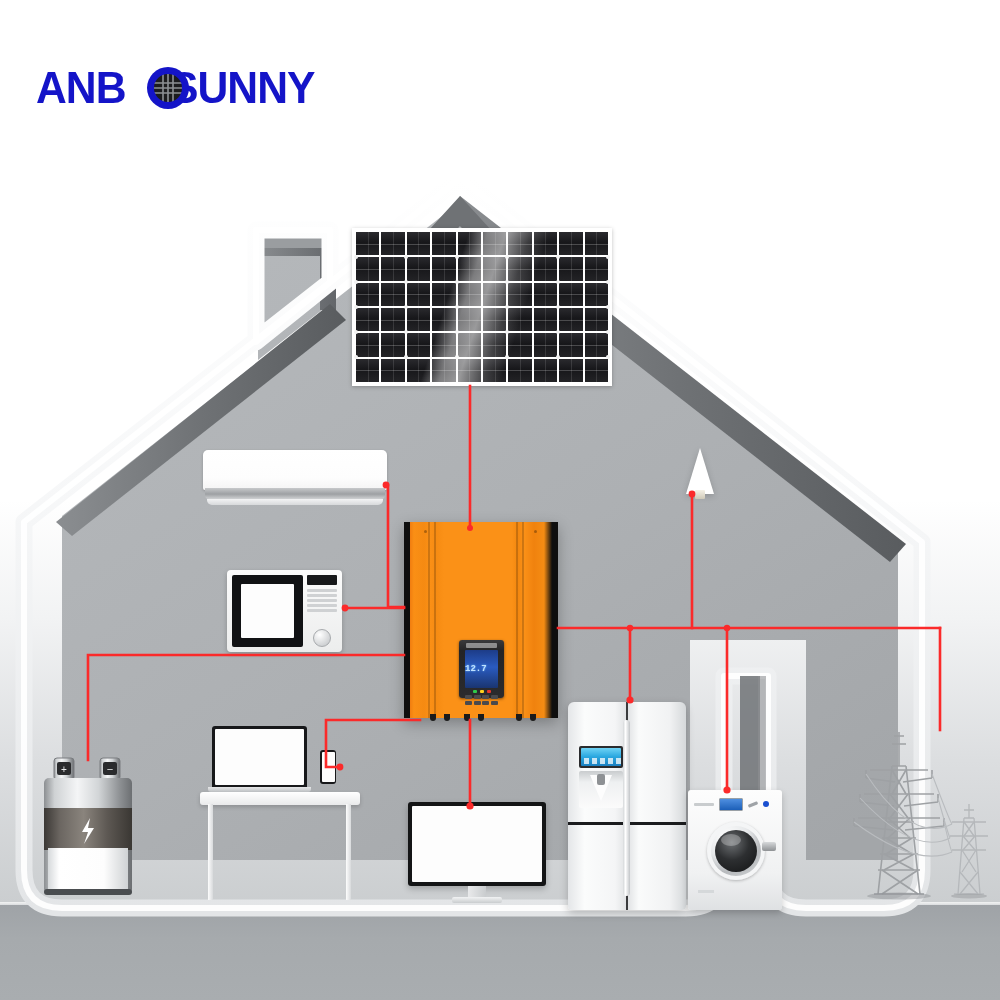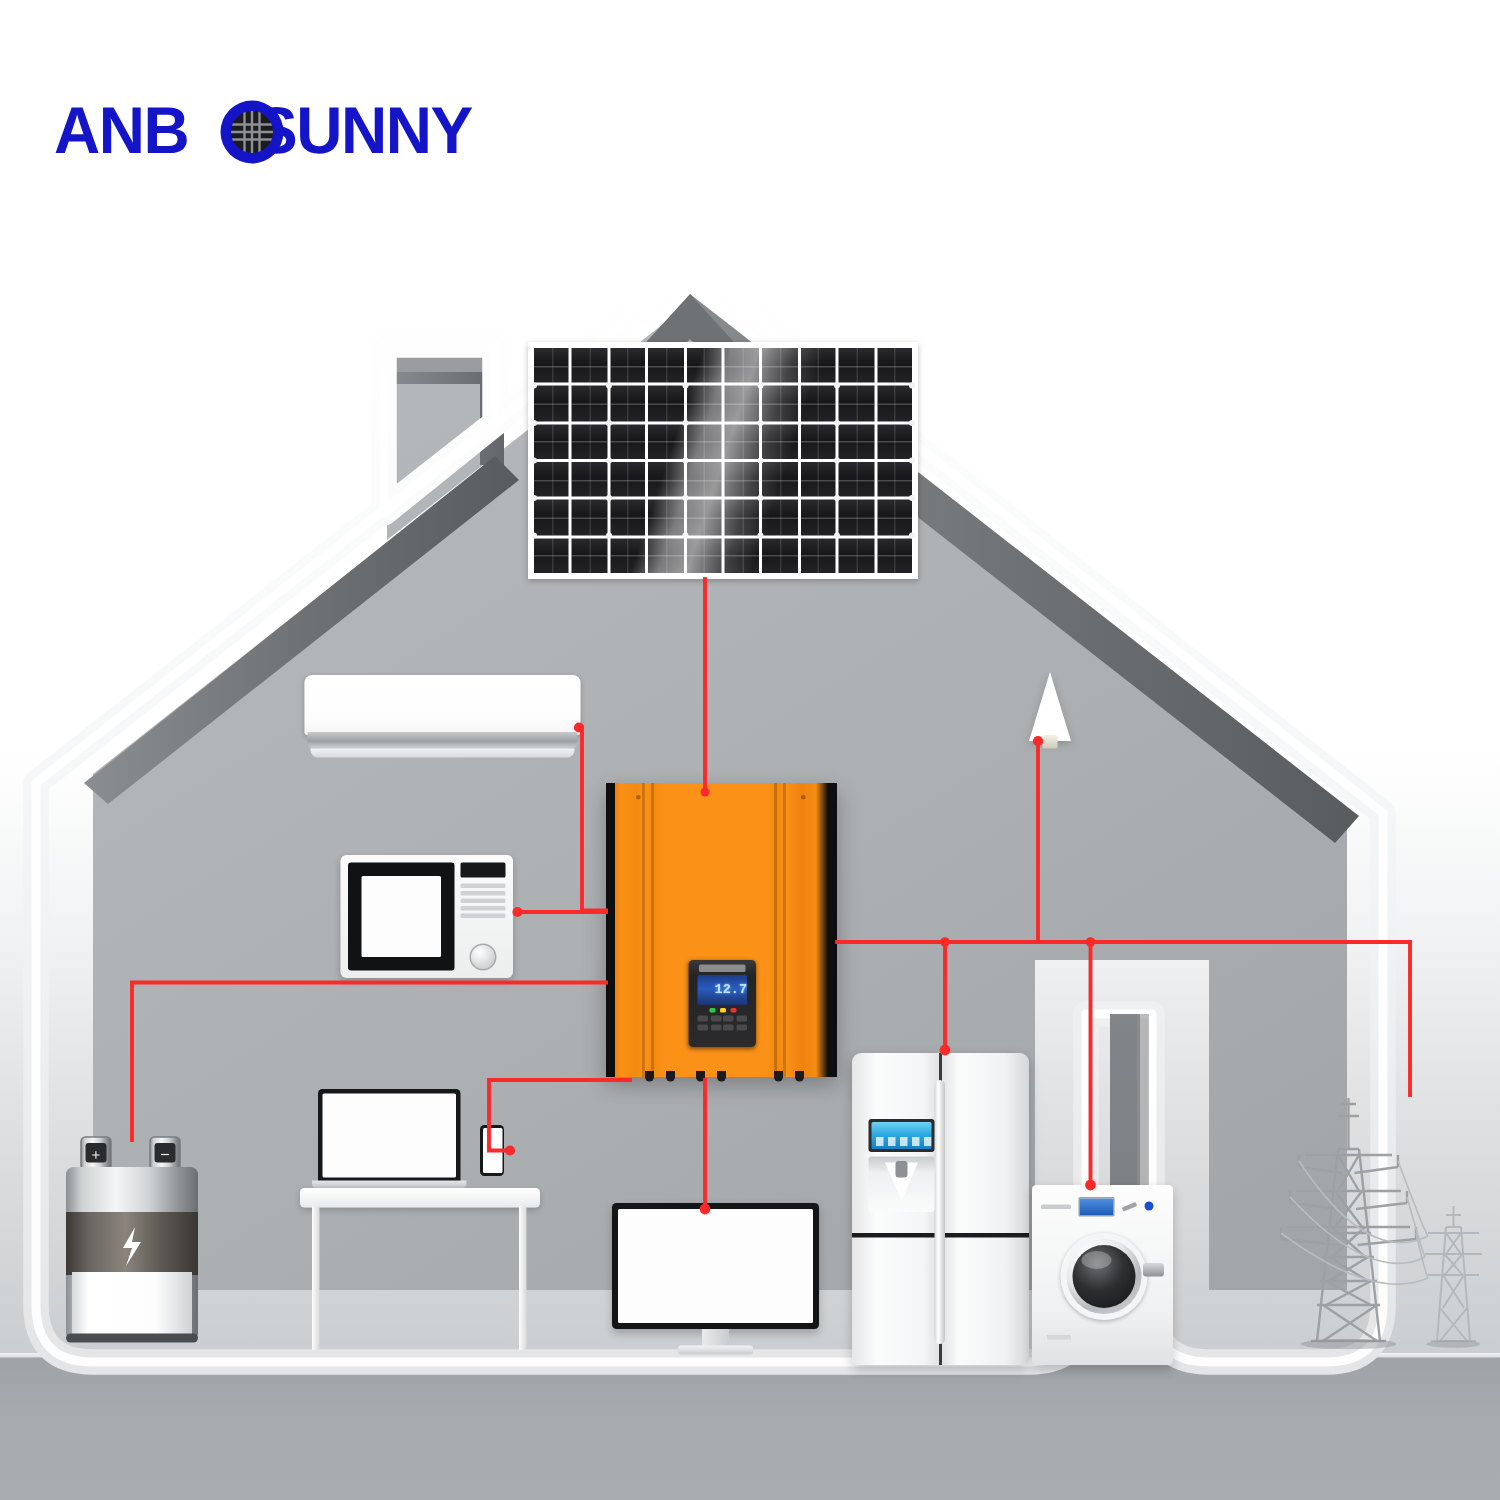--- a/index.html
+++ b/index.html
@@ -60,23 +60,23 @@
     background:linear-gradient(90deg,#0e0e0e 0px,#0e0e0e 6px,#f07d10 6px,#fa8f15 10px,
       #f58a12 20px,#fb9016 26px,#f68b12 32px,#fb9117 40px,#fb9117 108px,#f3870f 114px,
       #fb9117 120px,#f0820e 130px,#f58c13 140px,#0e0e0e 148px,#0e0e0e 154px);
     box-shadow:0 5px 14px rgba(0,0,0,.28);}
   #inv-body .fin{position:absolute;top:0;bottom:0;width:2px;background:rgba(0,0,0,.18);}
   #inv-screw{position:absolute;width:3px;height:3px;border-radius:50%;background:rgba(0,0,0,.3);}
   #inv-lcd{position:absolute;left:55px;top:118px;width:45px;height:58px;
     background:linear-gradient(180deg,#3a3a3c,#242426 18%,#2b2b2d 100%);
     border-radius:3px;box-shadow:0 1px 3px rgba(0,0,0,.5);padding:3px;box-sizing:border-box;}
   #inv-lcd .brand{height:5px;margin:0 4px 2px;background:rgba(255,255,255,.45);border-radius:1px;}
-  #inv-lcd .screen{height:20px;margin:0 3px;border-radius:1px;
+  #inv-lcd .screen{height:38px;margin:0 3px;border-radius:1px;
     background:linear-gradient(180deg,#1d3c88 0%,#2a5bc0 45%,#1a3570 100%);
-    display:flex;align-items:center;justify-content:flex-end;}
+    display:flex;align-items:center;justify-content:flex-start;}
   #inv-lcd .screen span{color:#bfe2ff;font-family:"Liberation Mono",monospace;
     font-size:9px;font-weight:bold;letter-spacing:0;line-height:1;text-shadow:0 0 2px #7fc4ff;}
   #inv-lcd .leds{display:flex;gap:3px;justify-content:center;margin:2px 0 2px;}
   #inv-lcd .leds i{width:4px;height:3px;border-radius:1px;display:block;}
   #inv-lcd .keys{display:grid;grid-template-columns:repeat(4,1fr);gap:1.5px;margin:0 3px;}
   #inv-lcd .keys b{display:block;height:4px;background:#4a4a4d;border-radius:1px;}
   #inv-term{position:absolute;left:0;top:192px;width:154px;height:7px;}
   #inv-term i{position:absolute;width:6px;height:7px;border-radius:0 0 3px 3px;background:#1b1b1b;}
 
   

